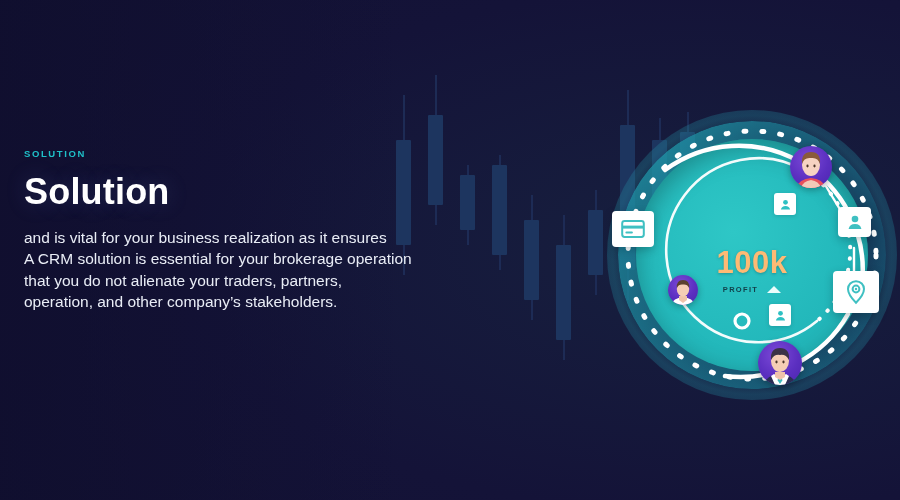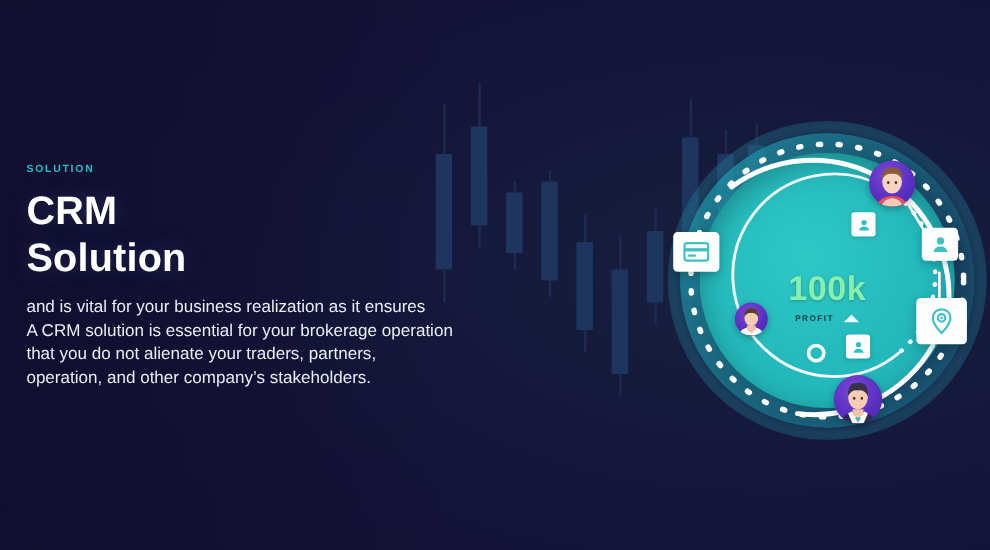--- a/index.html
+++ b/index.html
@@ -115,21 +115,21 @@
   
   .readout {
     position: absolute;
     left: 50%;
     top: 139px;
     transform: translateX(-50%);
     text-align: center;
     width: 160px;
   }
   .readout .big {
-    color: #86efac;
+    color: #fdba74;
     font-size: 31px;
     font-weight: bold;
     letter-spacing: .5px;
     line-height: 1;
     text-shadow: 0 1px 3px rgba(0,60,70,.35);
   }
   .readout .sub {
     margin-top: 7px;
     display: flex;
     align-items: center;
@@ -368,21 +368,20 @@
         <circle cx="6.5" cy="4.3" r="2.4" fill="#2ec0c3"></circle>
         <path d="M1.9 11.6 q.8-3.6 4.6-3.6 q3.8 0 4.6 3.6 z" fill="#2ec0c3"></path>
       </svg>
     </div>
 
   </div>
 
   <div class="copy">
     <div class="eyebrow">SOLUTION</div>
     <h1 class="headline">
-      <span>CRM</span>
       <span>Solution</span>
     </h1>
     <p class="body-copy">
       <span>and is vital for your business realization as it ensures</span>
       <span>A CRM solution is essential for your brokerage operation</span>
       <span>that you do not alienate your traders, partners,</span>
       <span>operation, and other company’s stakeholders.</span>
     </p>
   </div>
 

